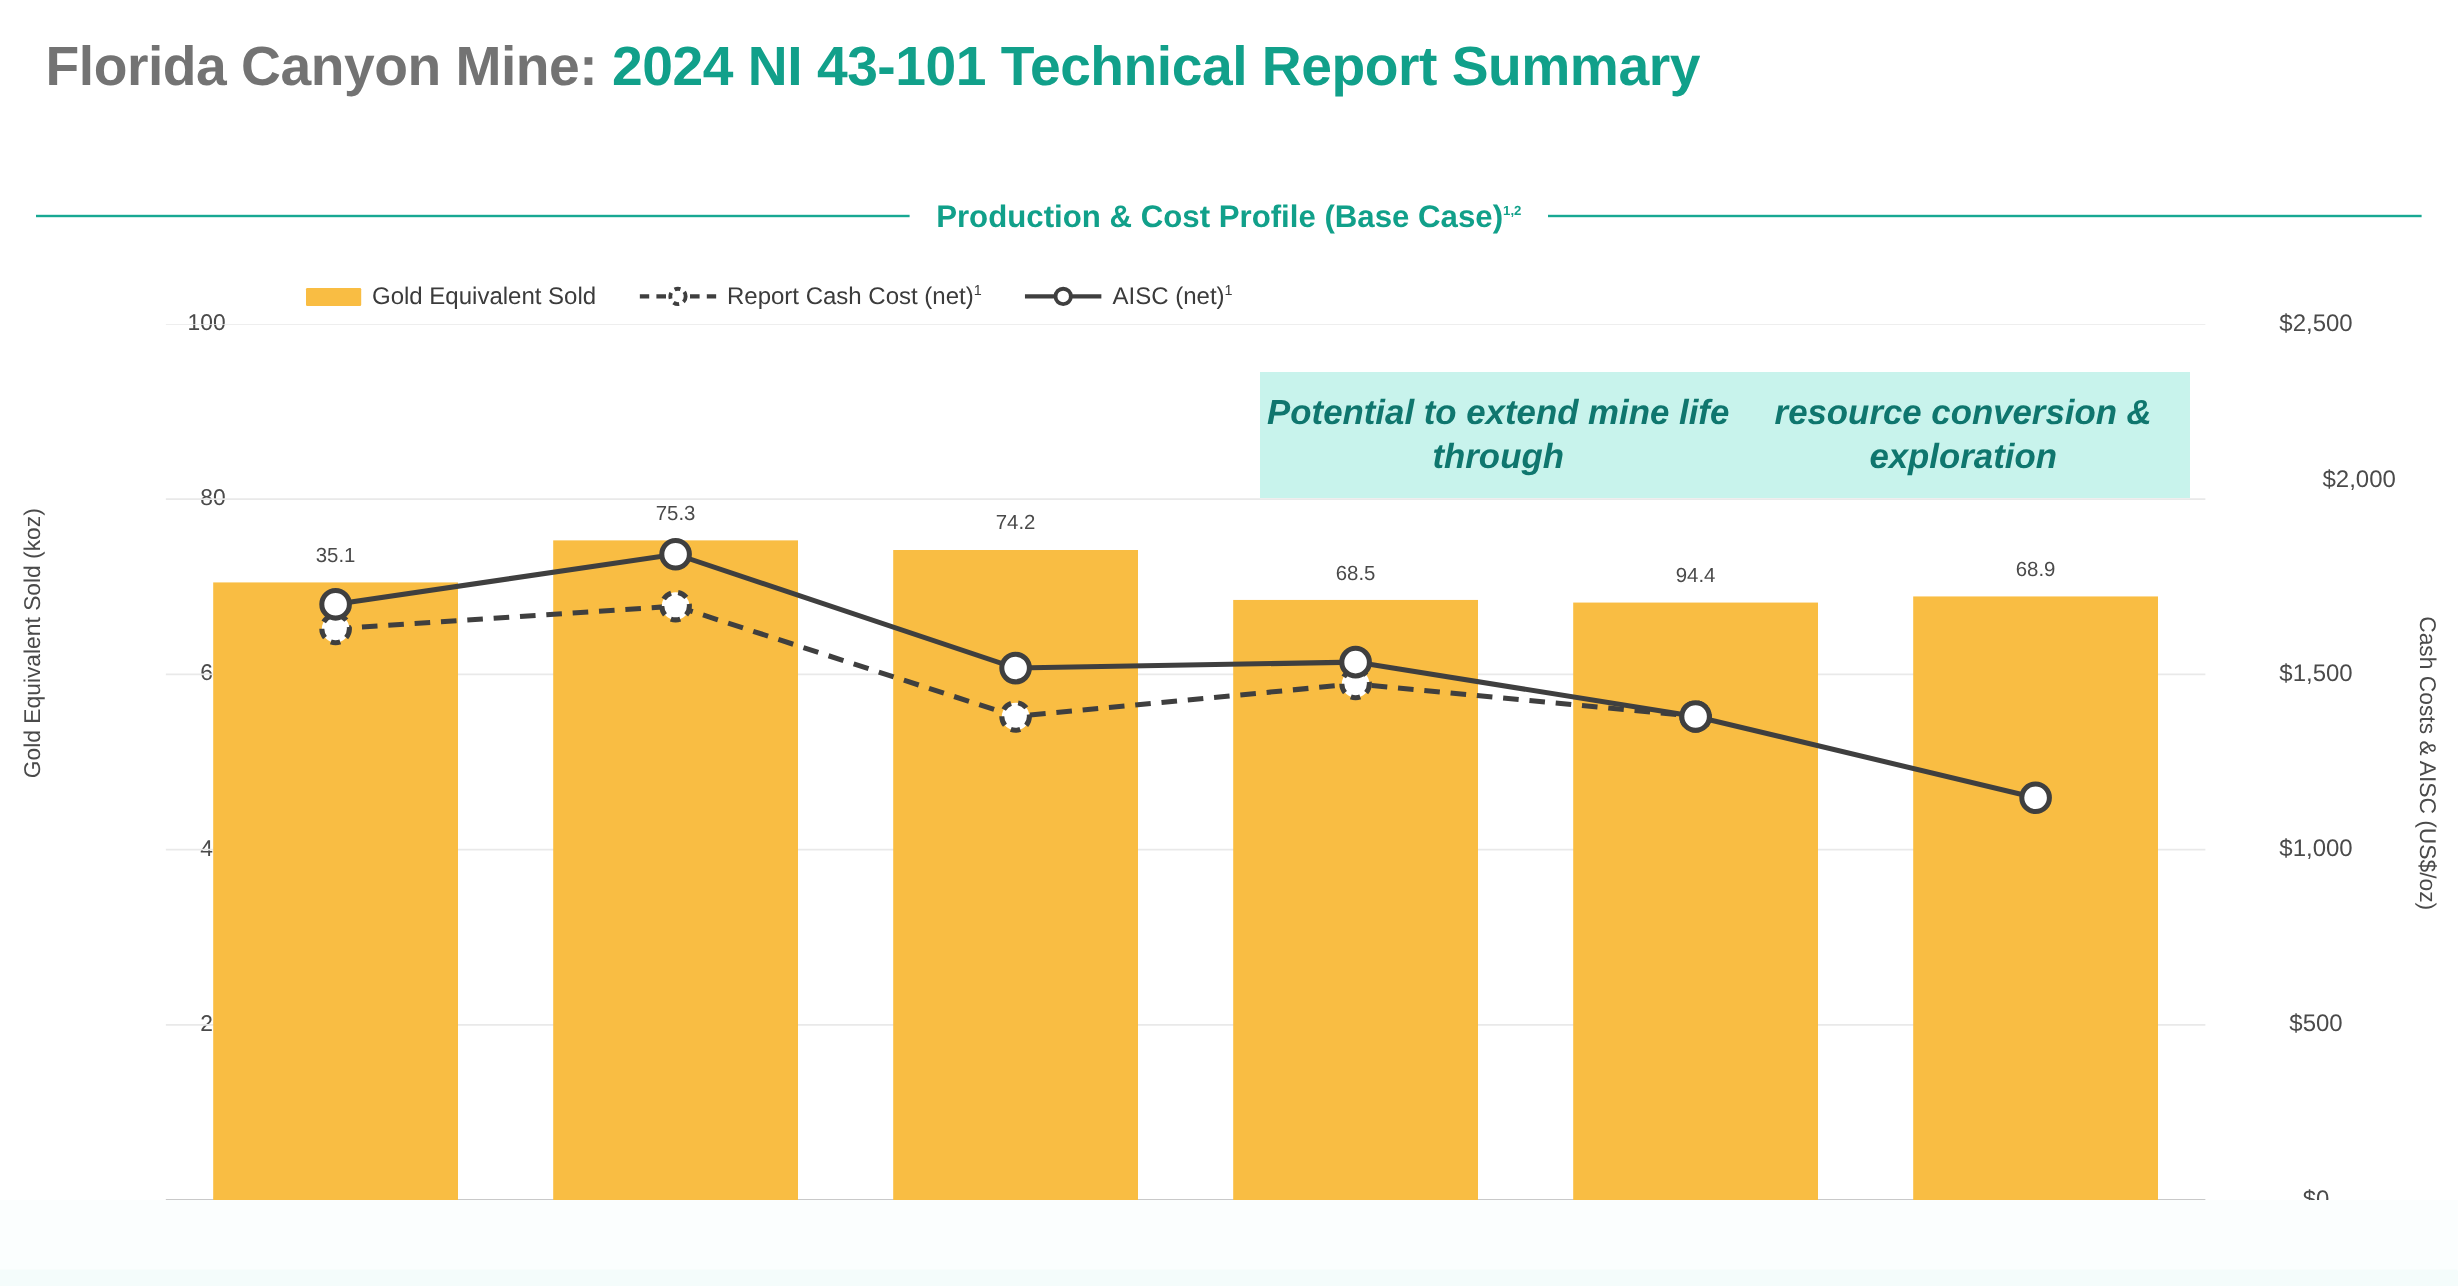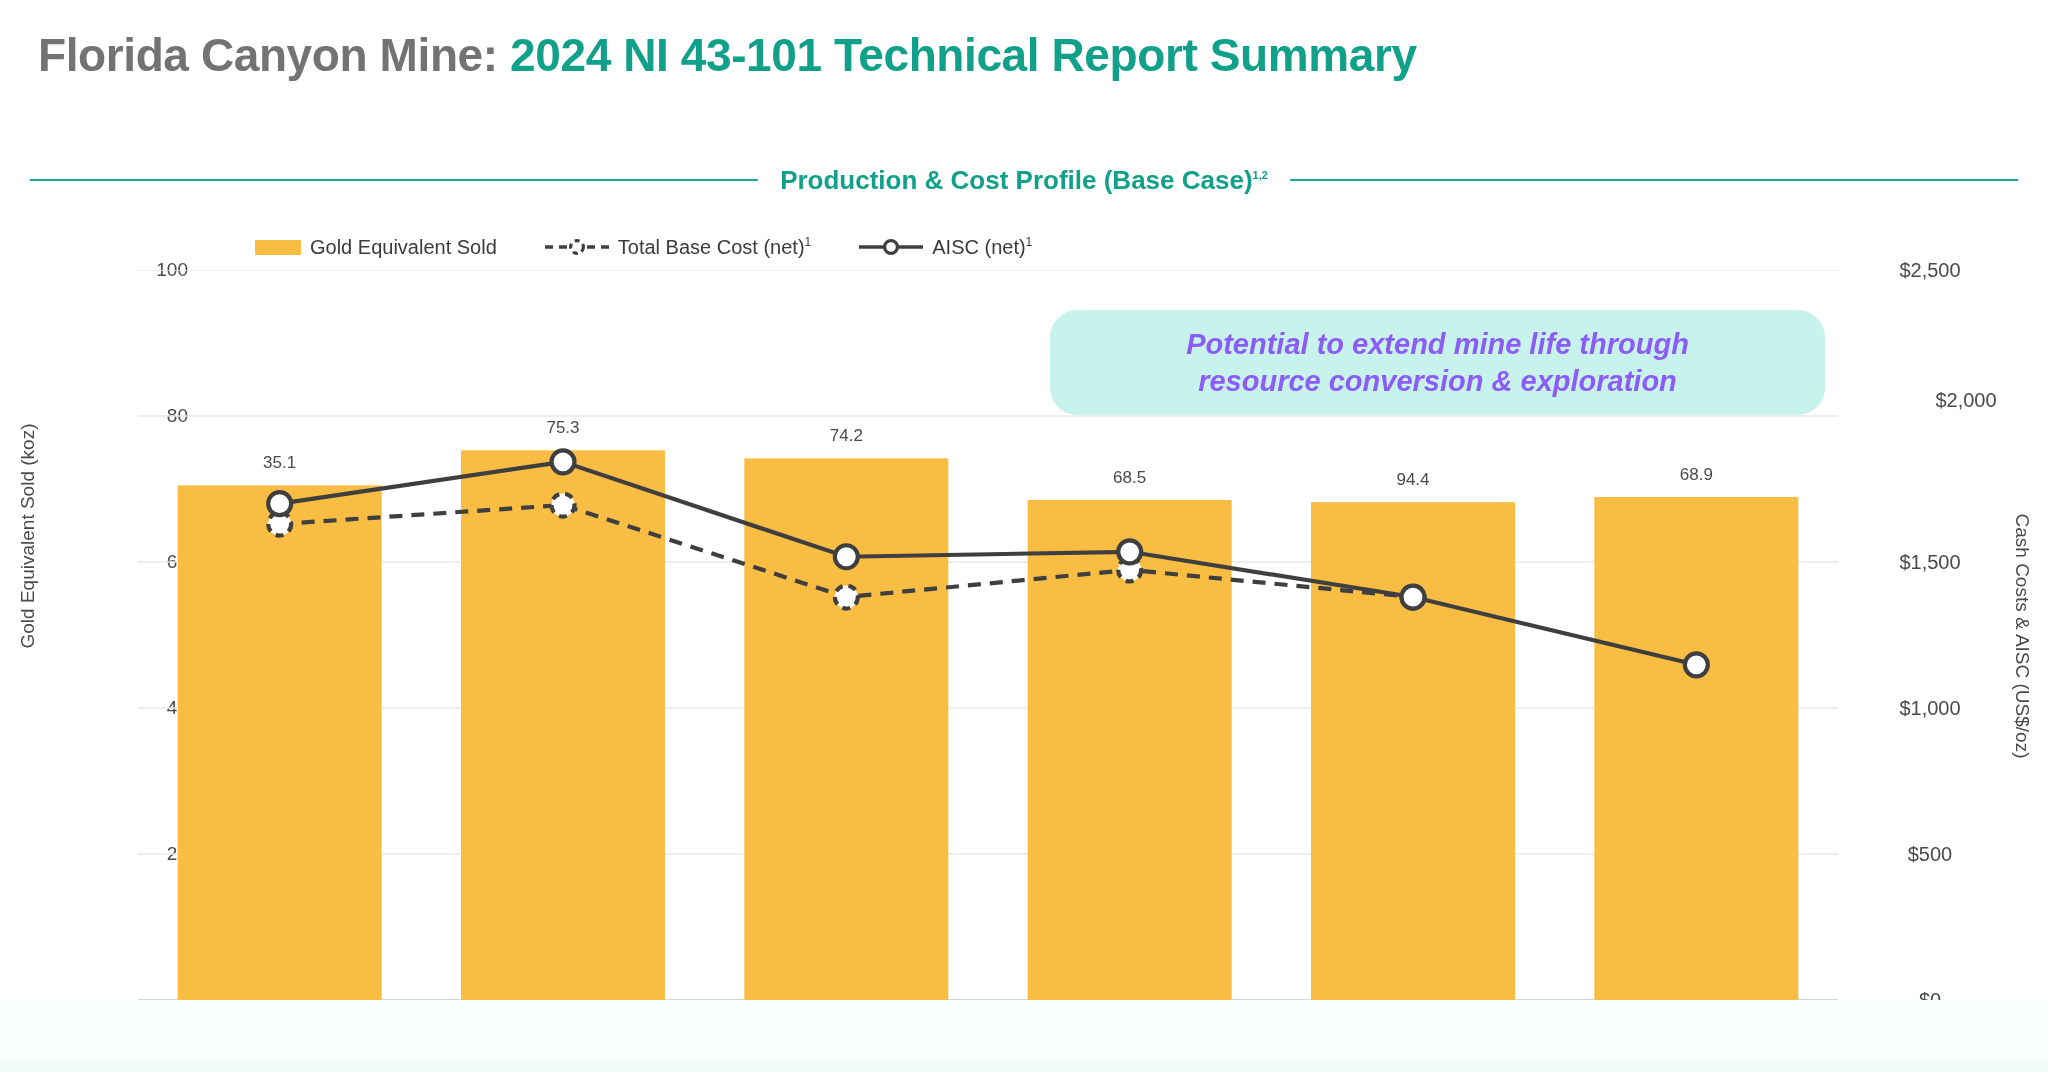--- a/index.html
+++ b/index.html
@@ -30,21 +30,21 @@
   .rule { flex:1 1 auto; height:2px; background:#18A893; }
   #section-title {
     flex:0 0 auto;
     color:#11A08A; font-size:26px; font-weight:bold; white-space:nowrap;
   }
   #section-title sup { font-size:11px; }
 
   
   #legend {
     position:absolute; left:255px; top:232px; height:30px;
-    display:flex; align-items:center; gap:48px;
+    display:flex; align-items:center; gap:36px;
     font-size:20px; color:#3b3b3b;
   }
   .legend-item { display:flex; align-items:center; gap:9px; white-space:nowrap; }
   .legend-item sup { font-size:12px; }
   .swatch-bar { width:46px; height:15px; background:#F9BD43; border-radius:1px; }
   .swatch-line { width:64px; height:18px; }
 
   
   #plot {
     position:absolute;
@@ -83,23 +83,23 @@
   
   .bar-label {
     position:absolute; width:200px; text-align:center;
     font-size:17px; color:#4a4a4a; transform:translate(-50%,-100%);
   }
 
   
   #callout {
     position:absolute; left:1050px; top:310px; width:775px; height:105px;
     background:#C8F3EC;
-    display:flex; flex-direction:column; align-items:center; justify-content:center;
-    color:#8b5cf6; font-size:29px; font-weight:bold; font-style:italic;
-    line-height:1.25; text-align:center;border-radius:27px;
+    display:flex; flex-direction:row; align-items:center; justify-content:center;
+    color:#0f766e; font-size:29px; font-weight:bold; font-style:italic;
+    line-height:1.25; text-align:center;
   }
 
   
   #bottom-strip {
     position:absolute; left:0; bottom:0; width:2048px; height:14px;
     background:#F4FCFB;
   }
   #axis-band {
     position:absolute; left:0; top:1000px; width:2048px; height:62px;
     background:#FBFEFE;
@@ -128,21 +128,21 @@
     <span>Gold Equivalent Sold</span>
   </div>
 
   <div class="legend-item">
     <span class="swatch-line">
       <svg width="64" height="18" viewBox="0 0 64 18">
         <line x1="0" y1="9" x2="64" y2="9" stroke="#3F3F3F" stroke-width="3.4" stroke-dasharray="8 6"></line>
         <circle cx="32" cy="9" r="6.4" fill="#ffffff" stroke="#3F3F3F" stroke-width="3.2" stroke-dasharray="5 4"></circle>
       </svg>
     </span>
-    <span><span>Total Base Cost (net)</span><sup>1</sup></span>
+    <span><span>Report Cash Cost (net)</span><sup>1</sup></span>
   </div>
 
   <div class="legend-item">
     <span class="swatch-line">
       <svg width="64" height="18" viewBox="0 0 64 18">
         <line x1="0" y1="9" x2="64" y2="9" stroke="#3F3F3F" stroke-width="3.4"></line>
         <circle cx="32" cy="9" r="6.4" fill="#ffffff" stroke="#3F3F3F" stroke-width="3.2"></circle>
       </svg>
     </span>
     <span><span>AISC (net)</span><sup>1</sup></span>

